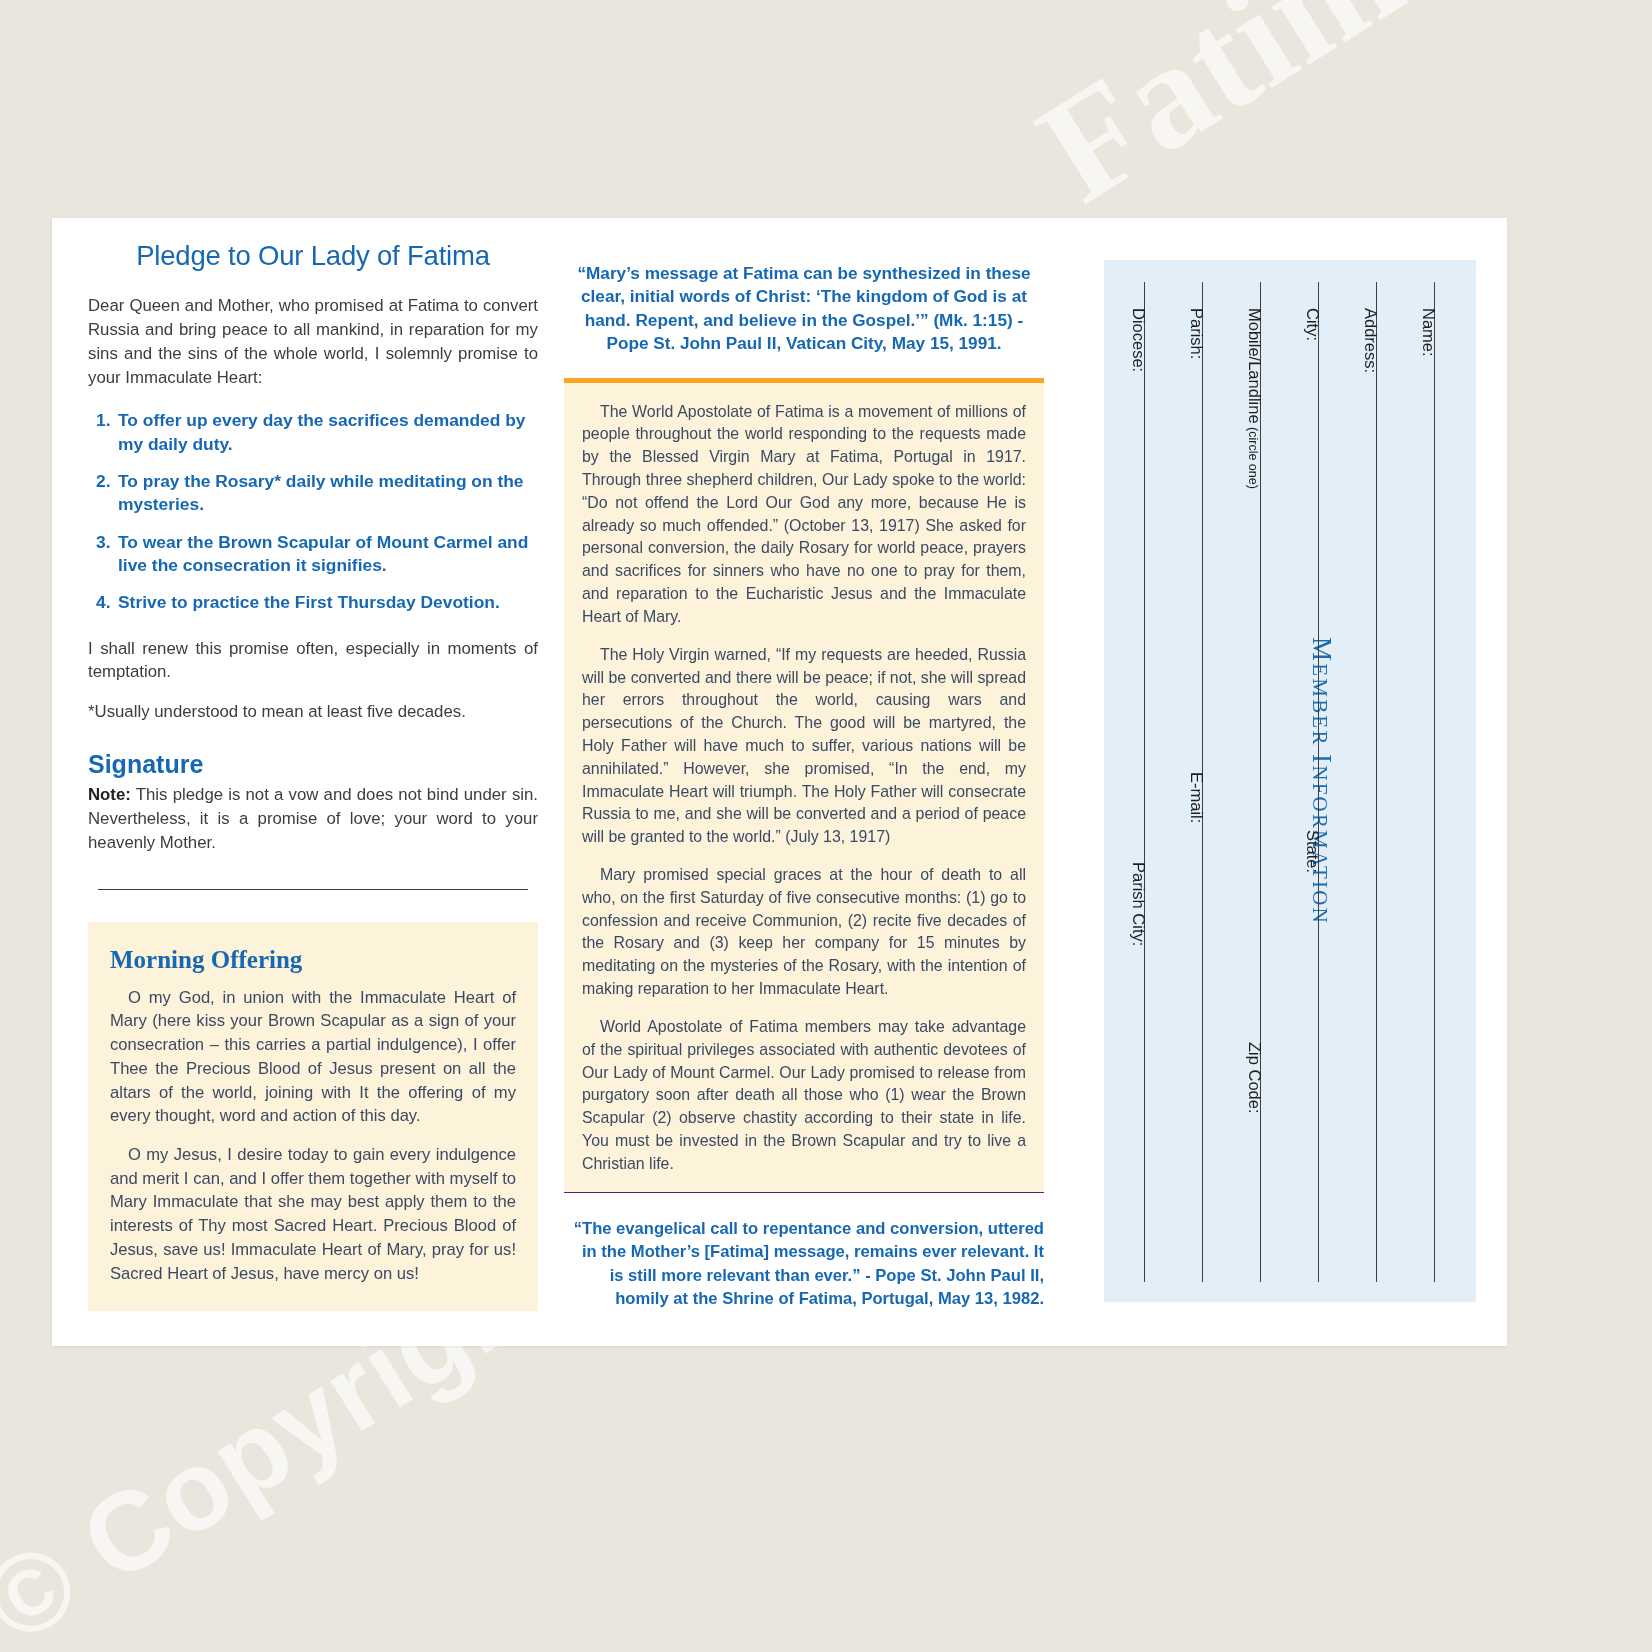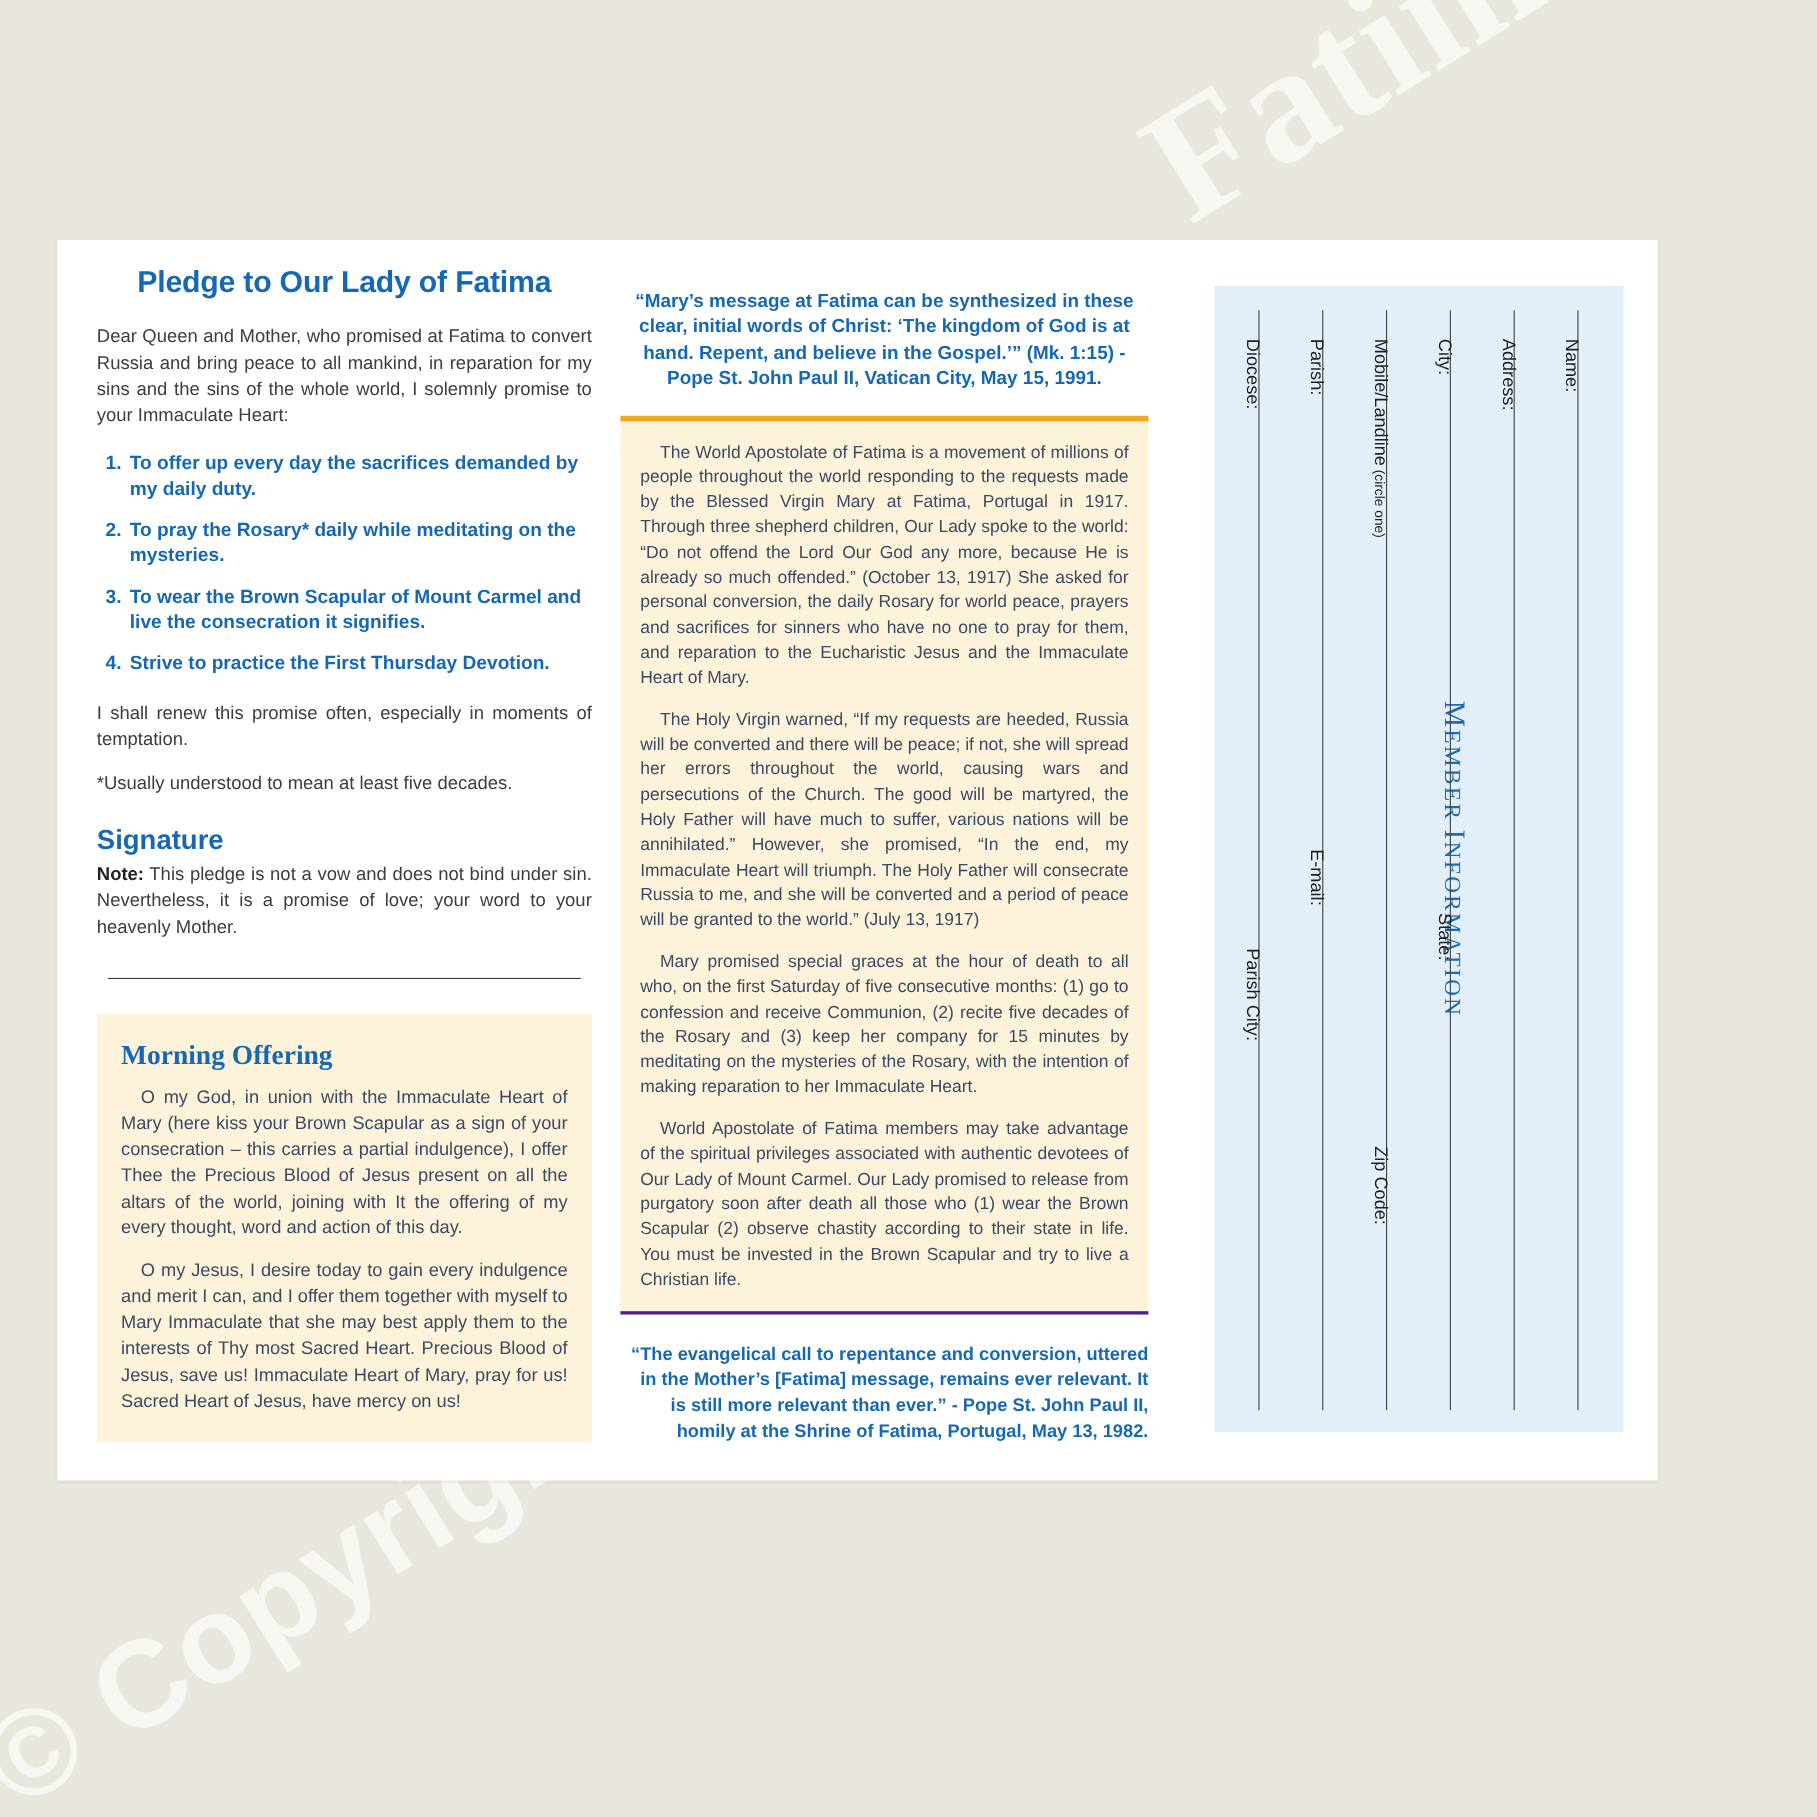--- a/index.html
+++ b/index.html
@@ -71,21 +71,21 @@
     left: 952px;
     top: 0px;
     width: 503px;
     height: 1128px;
   }
 
   
   .h-title {
     color: #1668b3;
     font-size: 27.5px;
-    font-weight: bold;
+    font-weight: normal;
     text-align: center;
     margin: 0 0 22px 0;
     letter-spacing: -0.2px;
   }
   .h-sub {
     color: #1668b3;
     font-size: 25px;
     font-weight: bold;
     text-align: left;
     margin: 26px 0 4px 0;
@@ -151,21 +151,21 @@
     color: #1668b3;
     font-size: 17.2px;
     font-weight: bold;
     line-height: 1.36;
     text-align: center;
     margin: 22px 0 0 0;
   }
   .mid-box {
     background: #fdf2da;
     border-top: 5px solid #f5a623;
-    border-bottom: 3px solid #4c1d95;
+    border-bottom: 1px solid #4c1d95;
     margin-top: 22px;
     padding: 18px 18px 16px 18px;
   }
   .mid-p {
     color: #3b4a63;
     font-size: 15.9px;
     line-height: 1.435;
     text-align: justify;
     margin: 0 0 15px 0;
     text-indent: 18px;

